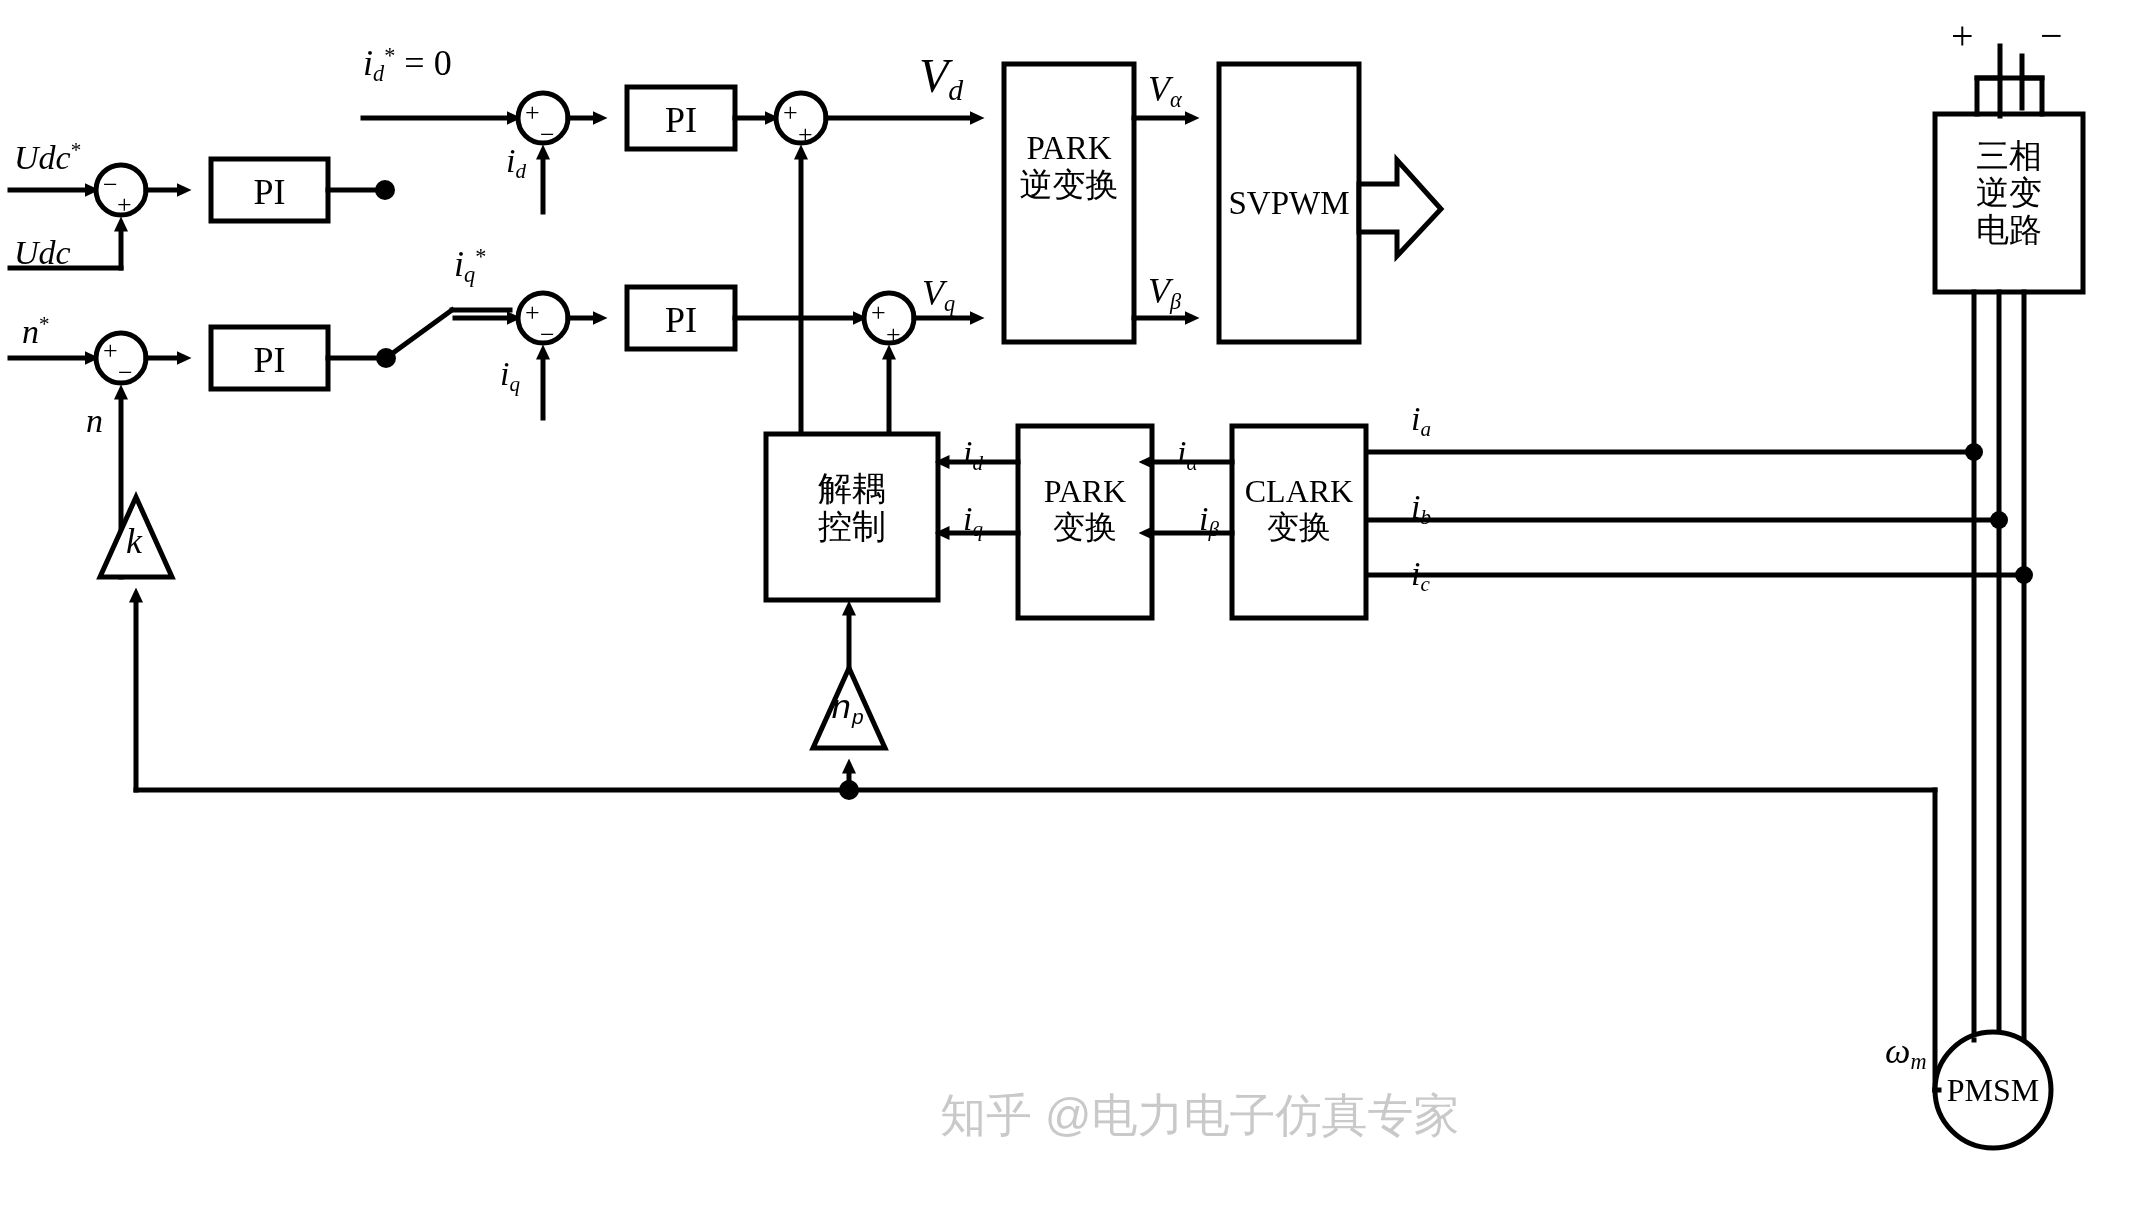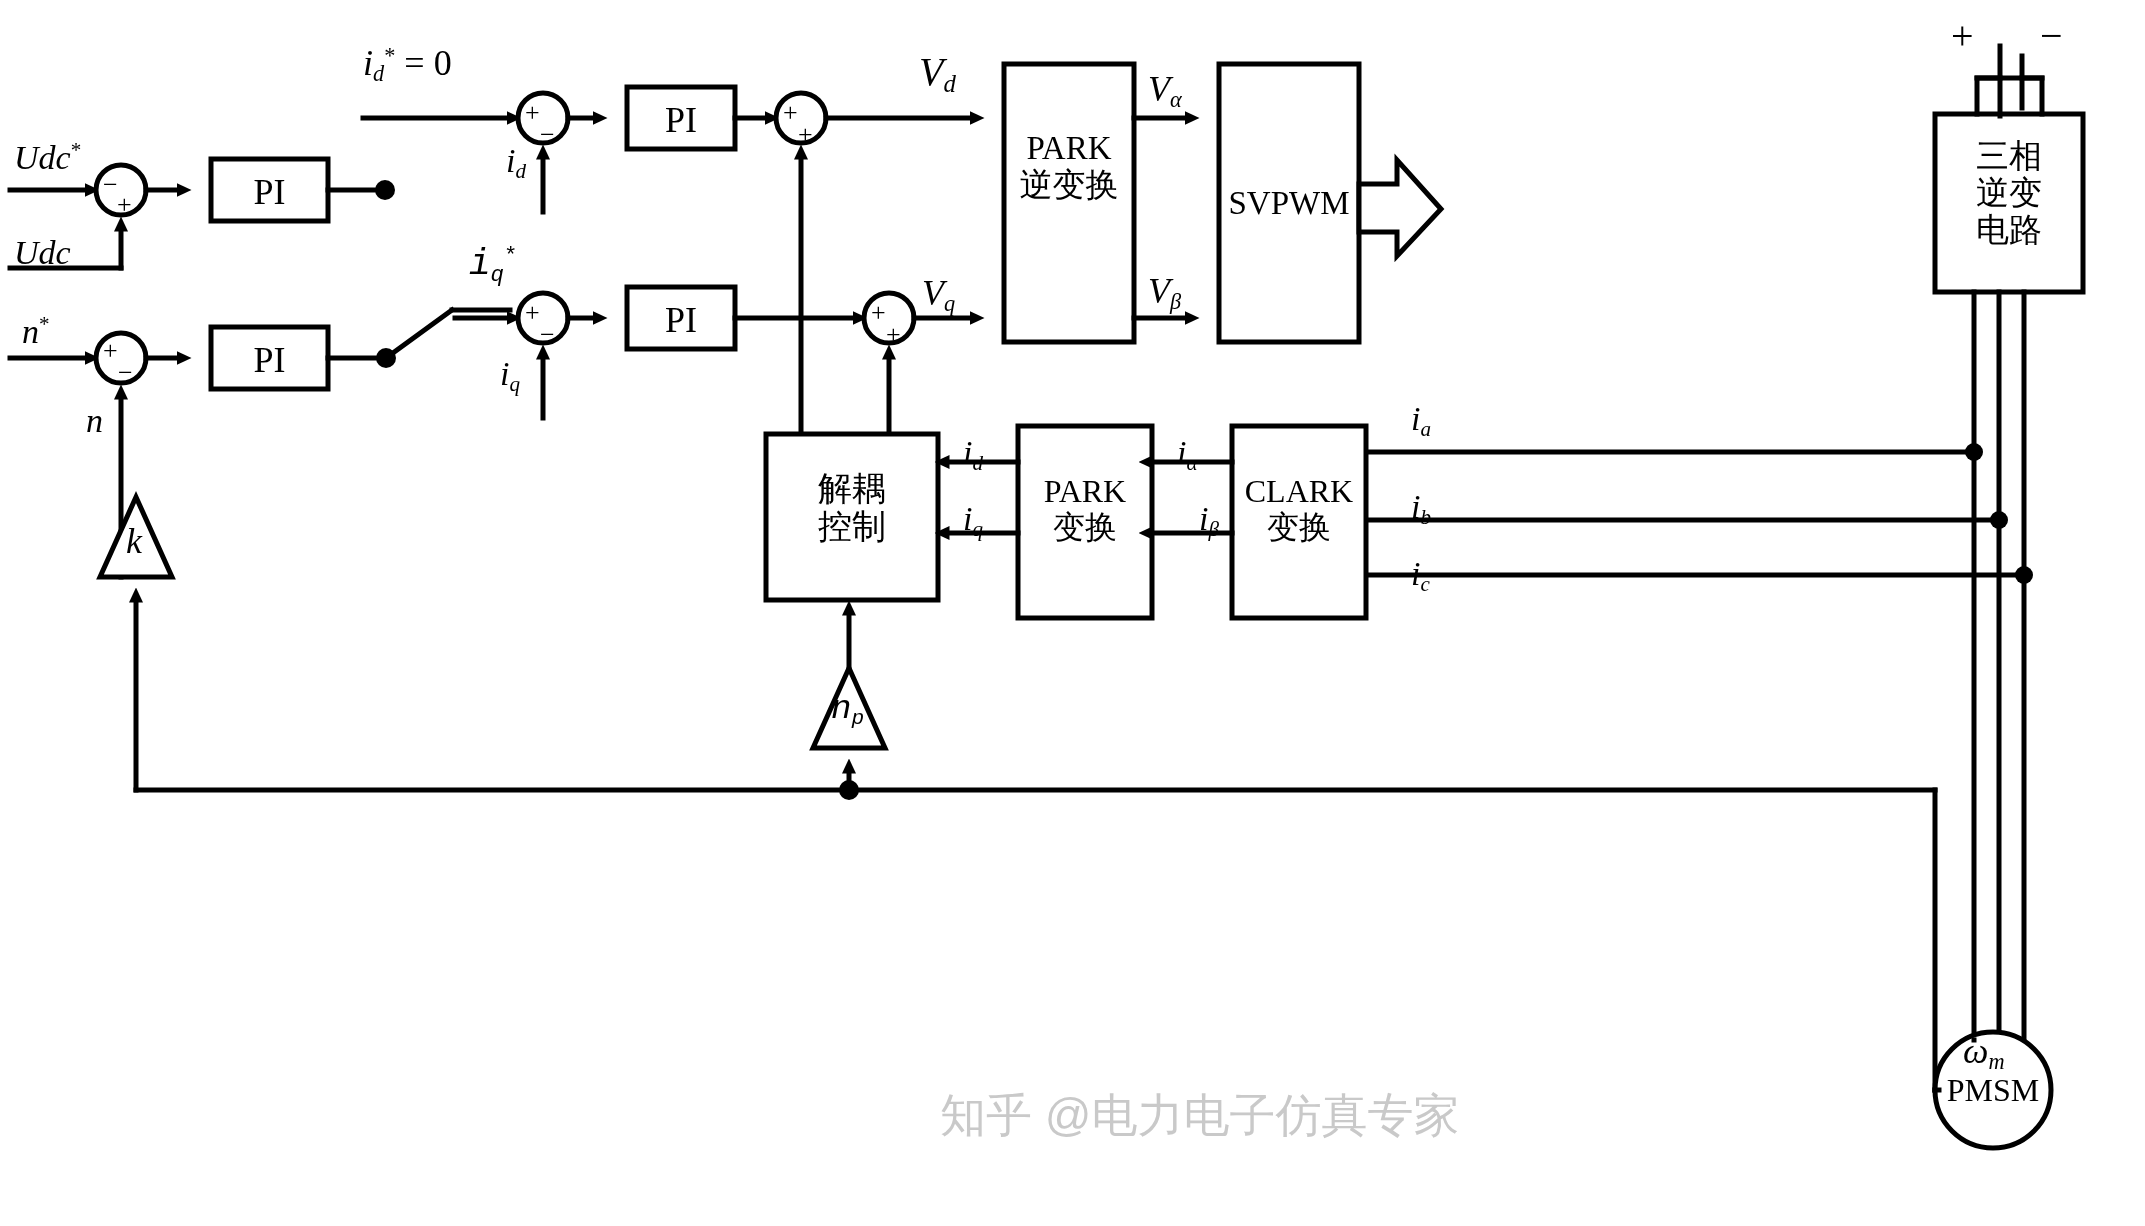--- a/index.html
+++ b/index.html
@@ -167,34 +167,34 @@
   <div class="lbl" style="left:1951px;top:12px;font-size:40px;">+</div>
   <div class="lbl" style="left:2040px;top:12px;font-size:40px;">−</div>
 
   <div class="lbl" style="left:14px;top:138px;font-size:34px;"><span class="it">Udc</span><span class="sup">*</span></div>
   <div class="lbl it" style="left:14px;top:234px;font-size:34px;">Udc</div>
   <div class="lbl" style="left:22px;top:312px;font-size:34px;"><span class="it">n</span><span class="sup">*</span></div>
   <div class="lbl it" style="left:86px;top:402px;font-size:34px;">n</div>
 
   <div class="lbl" style="left:363px;top:42px;font-size:36px;"><span class="it">i</span><span class="sub">d</span><span class="sup">*</span> = 0</div>
   <div class="lbl" style="left:506px;top:142px;font-size:34px;"><span class="it">i</span><span class="sub">d</span></div>
-  <div class="lbl" style="left:469px;top:243px;font-size:36px;font-family:Liberation Mono, monospace;"><span class="it">i</span><span class="sub">q</span><span class="sup">*</span></div>
+  <div class="lbl" style="left:454px;top:243px;font-size:36px;"><span class="it">i</span><span class="sub">q</span><span class="sup">*</span></div>
   <div class="lbl" style="left:500px;top:355px;font-size:34px;"><span class="it">i</span><span class="sub">q</span></div>
 
-  <div class="lbl" style="left:919px;top:48px;font-size:40px;"><span class="it">V</span><span class="sub">d</span></div>
+  <div class="lbl" style="left:919px;top:48px;font-size:48px;"><span class="it">V</span><span class="sub">d</span></div>
   <div class="lbl" style="left:922px;top:272px;font-size:36px;"><span class="it">V</span><span class="sub">q</span></div>
   <div class="lbl" style="left:1148px;top:48px;font-size:36px;margin-top:20px;"><span class="it">V</span><span class="sub">α</span></div>
   <div class="lbl" style="left:1148px;top:254px;font-size:36px;margin-top:16px;"><span class="it">V</span><span class="sub">β</span></div>
 
   <div class="lbl" style="left:963px;top:434px;font-size:34px;"><span class="it">i</span><span class="sub">d</span></div>
   <div class="lbl" style="left:963px;top:500px;font-size:34px;"><span class="it">i</span><span class="sub">q</span></div>
   <div class="lbl" style="left:1177px;top:434px;font-size:34px;"><span class="it">i</span><span class="sub">α</span></div>
   <div class="lbl" style="left:1177px;top:500px;font-size:34px;margin-left:22px;"><span class="it">i</span><span class="sub">β</span></div>
 
   <div class="lbl" style="left:1411px;top:400px;font-size:34px;"><span class="it">i</span><span class="sub">a</span></div>
   <div class="lbl" style="left:1411px;top:488px;font-size:34px;"><span class="it">i</span><span class="sub">b</span></div>
   <div class="lbl" style="left:1411px;top:522px;font-size:34px;margin-top:33px;"><span class="it">i</span><span class="sub">c</span></div>
 
-  <div class="lbl" style="left:1963px;top:1030px;font-size:36px;"><span class="it">ω</span><span class="sub">m</span></div>
+  <div class="lbl" style="left:1885px;top:1030px;font-size:36px;"><span class="it">ω</span><span class="sub">m</span></div>
 
   <div class="wm" style="left:940px;top:1085px;font-size:46px;">知乎 @电力电子仿真专家</div>
 
 </div>
 
 </body></html>

